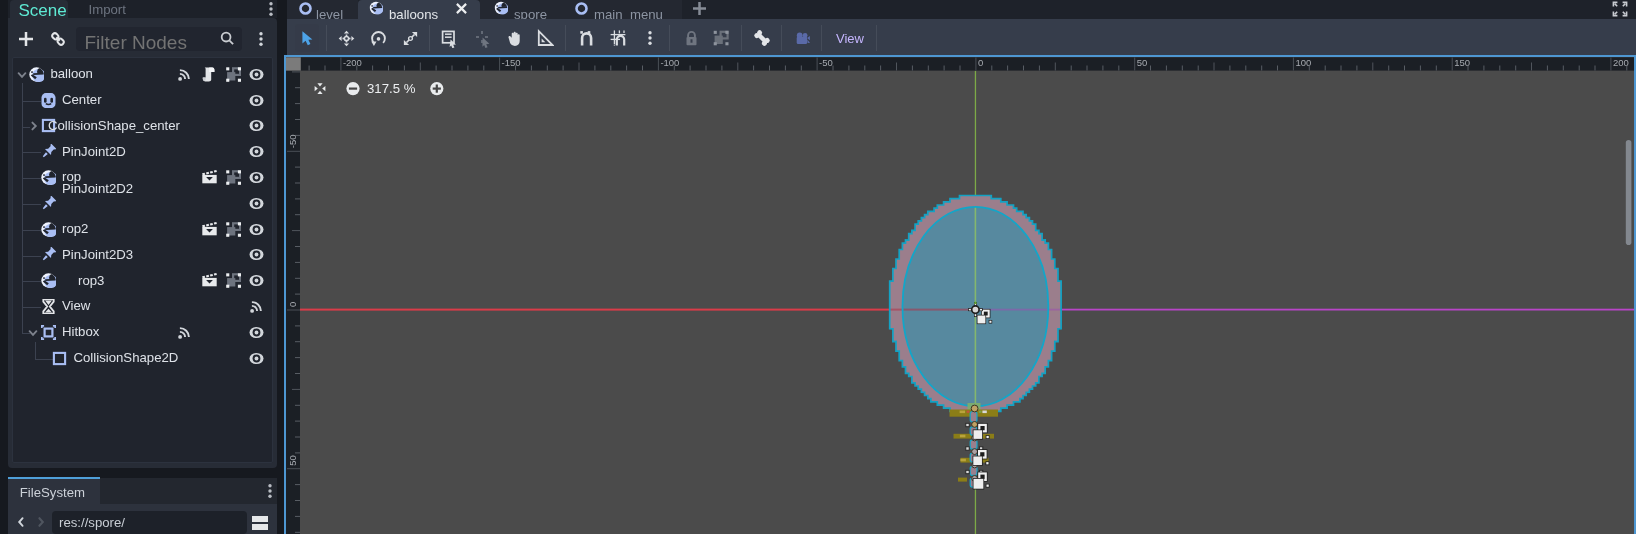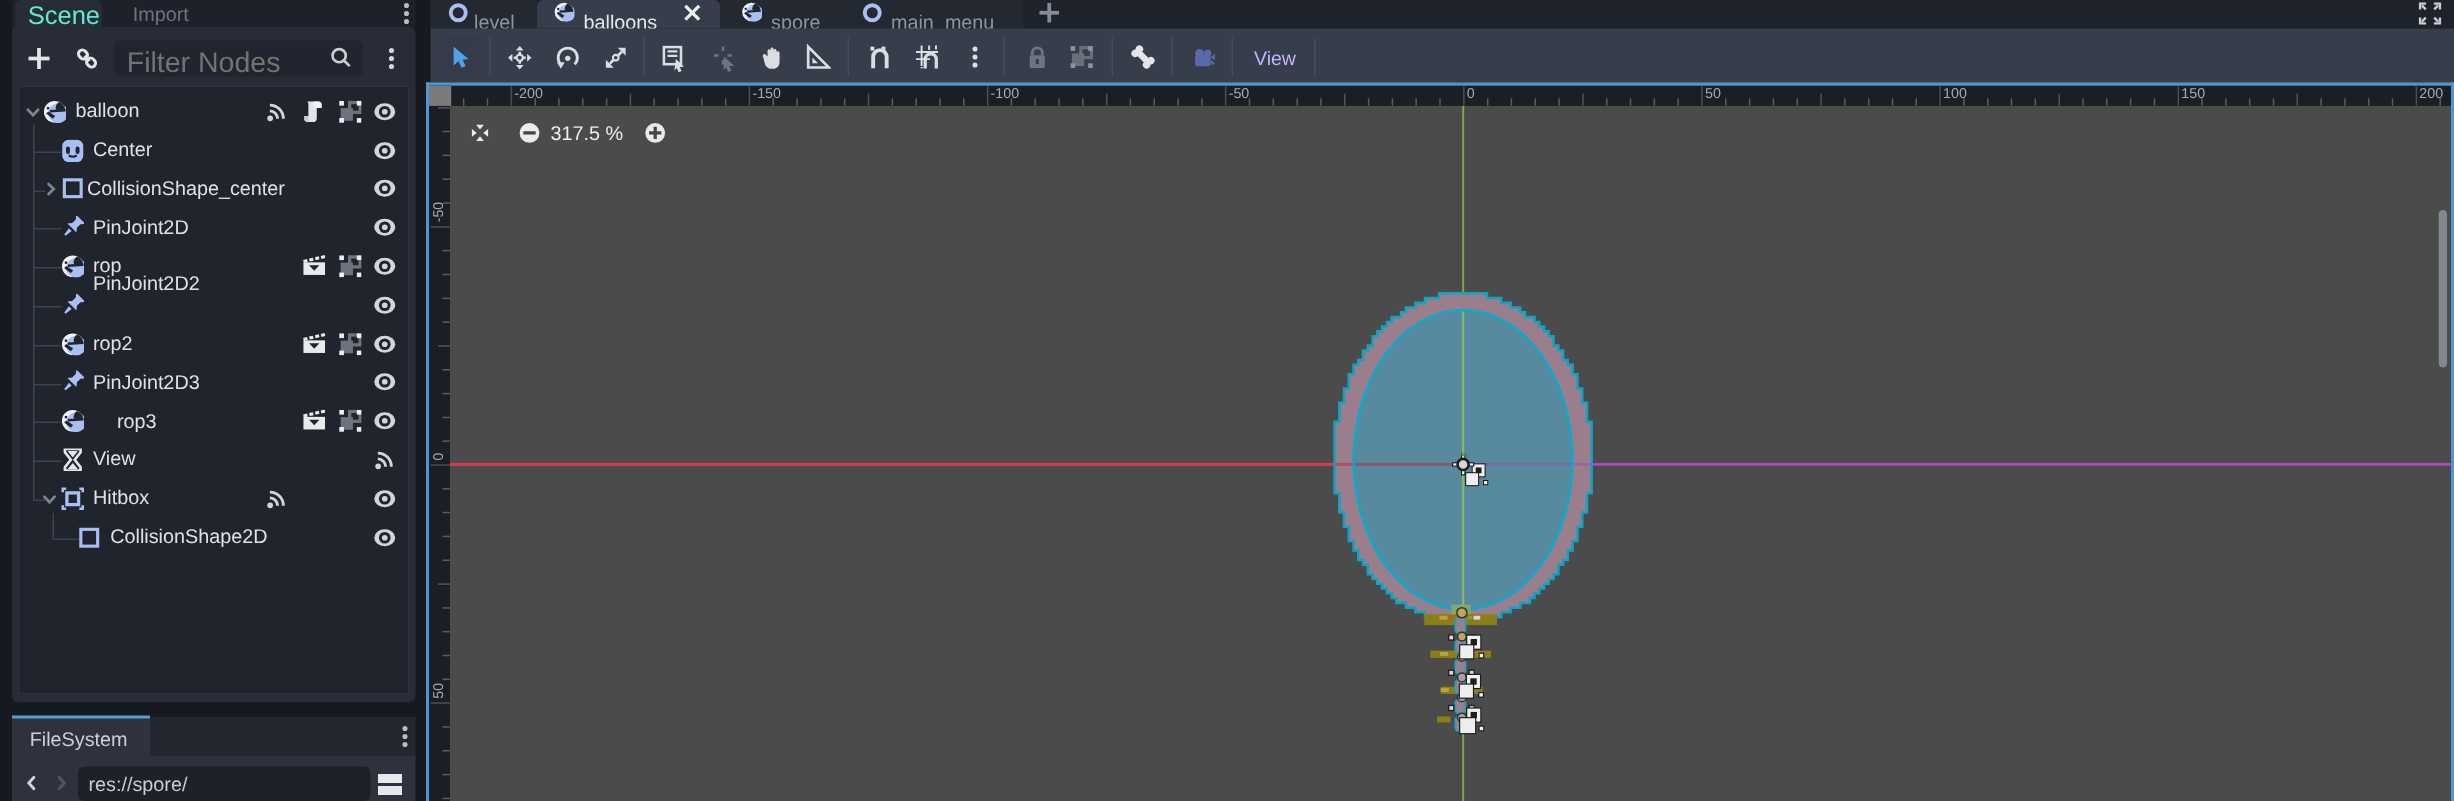--- a/index.html
+++ b/index.html
@@ -110,21 +110,21 @@
       <circle r="3.9" fill="#20242d"></circle>
       <circle r="1.9" fill="#d2d6db"></circle>
     </svg>
 <div style="position:absolute;left:21.5px;top:126.6px;width:8.5px;height:1px;background:#3c4250"></div>
 <svg style="position:absolute;left:28.2px;top:120.1px" width="12" height="12" viewBox="-6.0 -6.0 12 12">
       <path d="M-1.6,-3.4 L1.8,0 L-1.6,3.4" fill="none" stroke="#7d828c" stroke-width="1.9" stroke-linecap="round"></path>
     </svg>
 <svg style="position:absolute;left:41.3px;top:118.3px" width="15" height="15" viewBox="-7.5 -7.5 15 15">
       <rect x="-5.6" y="-5.6" width="11.2" height="11.2" fill="none" stroke="#a9bef3" stroke-width="2.1"></rect>
     </svg>
-<div class="tl" style="left:58px;top:117.8px">CollisionShape_center</div>
+<div class="tl" style="left:48px;top:117.8px">CollisionShape_center</div>
 <svg style="position:absolute;left:248.8px;top:118.3px" width="15" height="15" viewBox="-7.5 -7.5 15 15">
       <ellipse rx="7" ry="5.6" fill="#d2d6db"></ellipse>
       <circle r="3.9" fill="#20242d"></circle>
       <circle r="1.9" fill="#d2d6db"></circle>
     </svg>
 <div style="position:absolute;left:21.5px;top:152.4px;width:19.5px;height:1px;background:#3c4250"></div>
 <svg style="position:absolute;left:41.3px;top:144.1px" width="15" height="15" viewBox="-7.5 -7.5 15 15">
       <g transform="rotate(45)" fill="#a9bef3">
         <path d="M-4.3,-7.5 L4.3,-7.5 L2.25,-5.1 L2.25,-1.7 L4.3,0.75 L-4.3,0.75 L-2.25,-1.7 L-2.25,-5.1 Z"></path>
         <path d="M-1.3,2.3 L1.3,2.3 L0.65,7.4 L-0.65,7.4 Z"></path>

